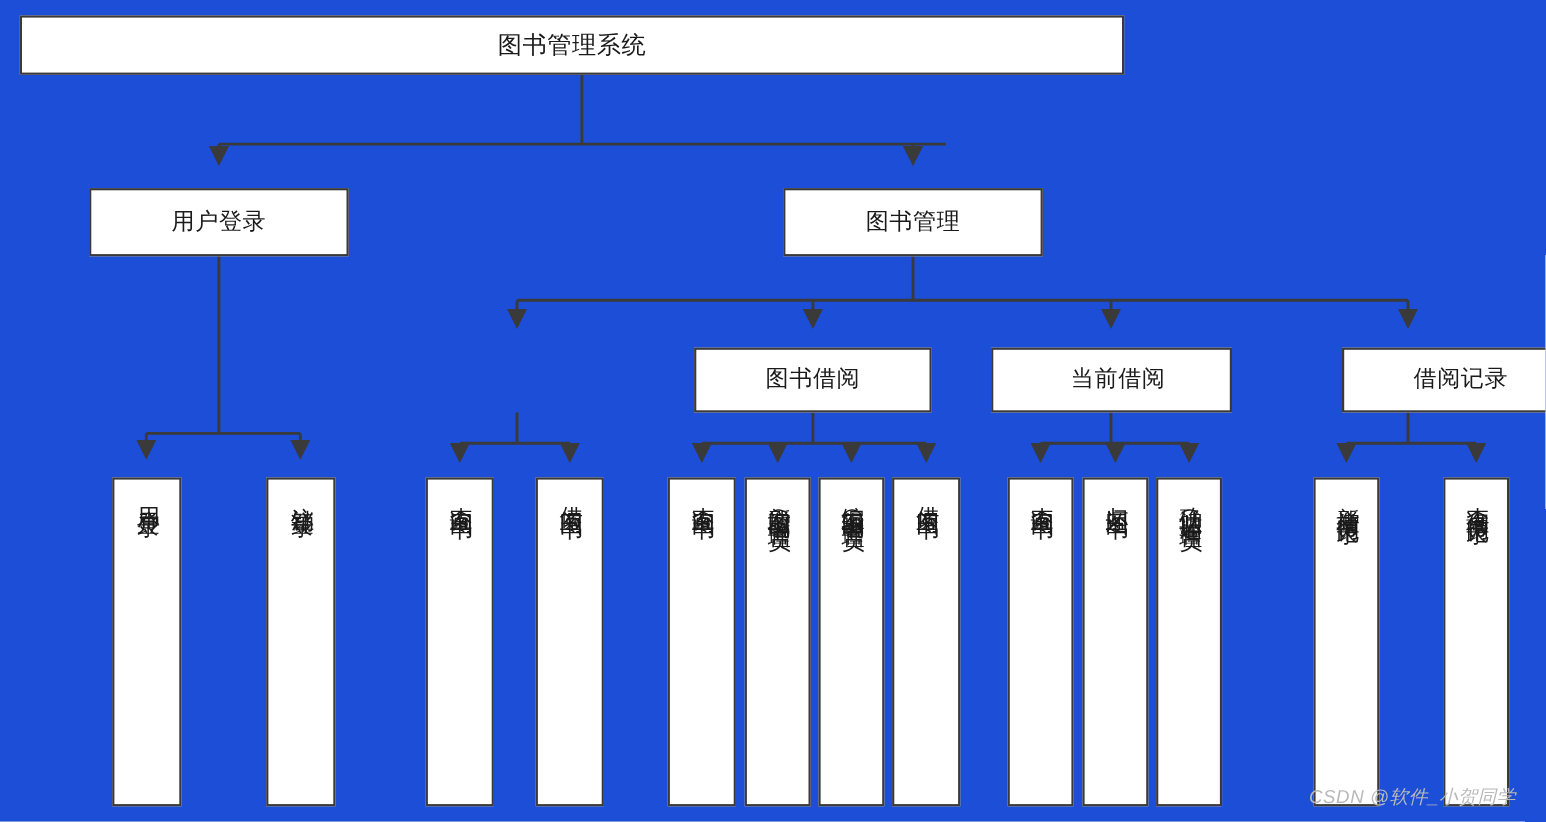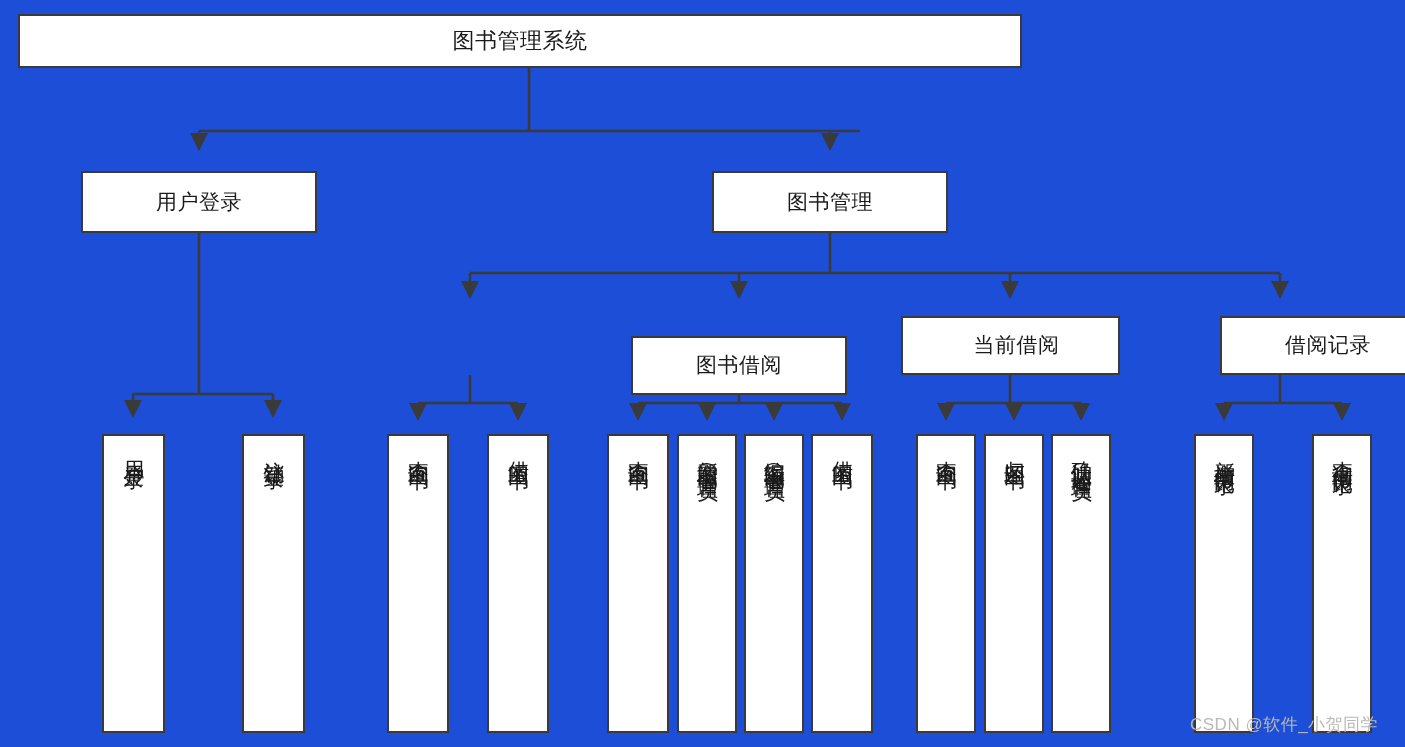--- a/index.html
+++ b/index.html
@@ -138,21 +138,21 @@
     <span class="label">图书管理系统</span>
   </div>
 
   <div class="node horiz" style="left:81px; top:171px; width:236px; height:62px;">
     <span class="label">用户登录</span>
   </div>
   <div class="node horiz" style="left:712px; top:171px; width:236px; height:62px;">
     <span class="label">图书管理</span>
   </div>
 
-  <div class="node horiz" style="left:631px; top:316px; width:216px; height:59px;margin-top:20px;">
+  <div class="node horiz" style="left:631px; top:316px; width:216px; height:59px;">
     <span class="label">图书借阅</span>
   </div>
   <div class="node horiz" style="left:901px; top:316px; width:219px; height:59px;padding-left:12px;">
     <span class="label">当前借阅</span>
   </div>
   <div class="node horiz" style="left:1220px; top:316px; width:216px; height:59px;">
     <span class="label">借阅记录</span>
   </div>
 
   <div class="node vert" style="left:102px; top:434px; width:63px; height:299px;">
@@ -188,15 +188,15 @@
   <div class="node vert" style="left:1051px; top:434px; width:60px; height:299px;">
     <span class="label">确认归还（管理员）</span>
   </div>
   <div class="node vert" style="left:1194px; top:434px; width:60px; height:299px;">
     <span class="label">新增借阅记录</span>
   </div>
   <div class="node vert" style="left:1312px; top:434px; width:60px; height:299px;">
     <span class="label">查询借阅记录</span>
   </div>
 
-  <div class="watermark" style="left:1190px; top:713px;">CSDN @软件_小贺同学</div>
+  <div class="watermark" style="left:1190px; top:713px;font-style:italic;">CSDN @软件_小贺同学</div>
 
 </div>
 
 </body></html>

